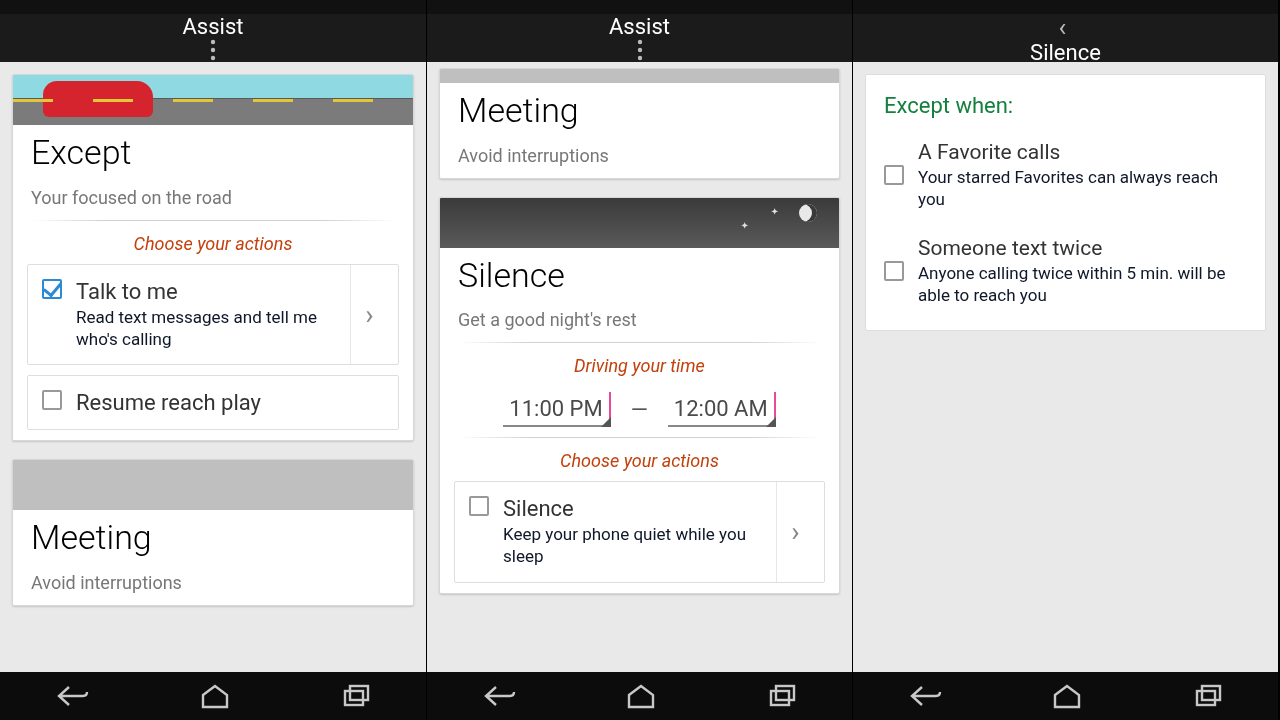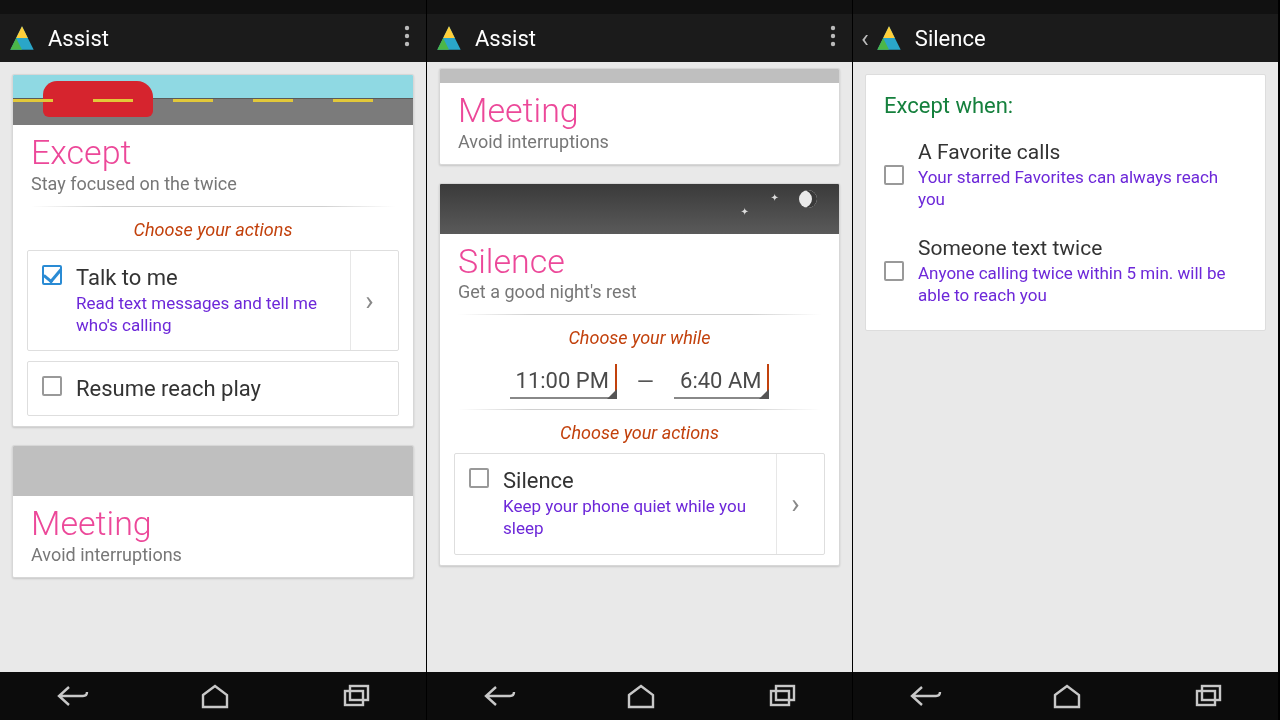--- a/index.html
+++ b/index.html
@@ -13,21 +13,21 @@
   .phone {
     width:426px;flex:0 0 426px;
     display:flex;flex-direction:column;
     background:#e9e9e9;
     position:relative;
   }
   .phone + .phone {border-left:1px solid #000;}
   .status-strip{height:14px;background:#111;}
   .appbar{
     height:48px;background:#1b1b1b;display:flex;align-items:center;
-    padding:0 8px;color:#fff;font-size:22px;font-weight:400;
+    padding:0 8px;color:#fff;font-size:22px;font-weight:400;flex-direction:column;
   }
   .appbar .logo{width:28px;height:28px;margin-right:12px;}
   .appbar .title{flex:1;}
   .appbar .overflow{padding:0 8px;cursor:pointer;}
   .appbar .back{padding-right:6px;cursor:pointer;color:#bbb;font-size:26px;line-height:1;}
   .content{flex:1;overflow:hidden;padding:12px;}
   .card{
     background:#fff;border:1px solid #d7d7d7;border-radius:2px;
     box-shadow:0 1px 2px rgba(0,0,0,0.15);
     margin-bottom:18px;overflow:hidden;
@@ -49,22 +49,22 @@
   }
   .hero.sleeping{
     background:linear-gradient(#3a3a3a,#5a5a5a);
   }
   .hero.sleeping .moon{
     position:absolute;right:22px;top:6px;width:18px;height:18px;border-radius:50%;
     background:#e9e9e9;box-shadow:inset -5px 0 0 0 #3a3a3a;
   }
   .hero.sleeping .star{position:absolute;color:#ddd;font-size:10px;}
   .card-head{padding:10px 18px 12px;}
-  .card-title{font-size:34px;color:#ec4899;font-weight:300;line-height:1.05;}
-  .card-sub{font-size:18px;color:#777;margin-top:2px;}
+  .card-title{font-size:34px;color:#000000;font-weight:300;line-height:1.05;}
+  .card-sub{font-size:18px;color:#777;margin-top:16px;}
   .section-label{
     text-align:center;font-style:italic;color:#c2410c;font-size:18px;
     padding:12px 0 10px;
   }
   .hr-fade{
     height:1px;margin:0 18px;
     background:linear-gradient(90deg,transparent,#d0d0d0 20%,#d0d0d0 80%,transparent);
   }
   .option-box{
     margin:0 14px 10px;border:1px solid #dedede;border-radius:2px;
@@ -81,25 +81,25 @@
     width:20px;height:20px;border:2px solid #999;border-radius:2px;
     margin-right:14px;flex:0 0 20px;position:relative;background:#fff;
   }
   .chk.checked{border-color:#2a8bd4;}
   .chk.checked::after{
     content:"";position:absolute;left:3px;top:-2px;width:8px;height:14px;
     border:solid #2a8bd4;border-width:0 3px 3px 0;transform:rotate(40deg);
   }
   .opt-main{flex:1;}
   .opt-title{font-size:22px;color:#333;}
-  .opt-desc{font-size:17px;color:#6d28d9;margin-top:2px;line-height:1.3;}
+  .opt-desc{font-size:17px;color:#0f172a;margin-top:2px;line-height:1.3;}
   .time-row{display:flex;align-items:center;justify-content:center;gap:20px;padding:6px 0 10px;}
   .time-field{
     font-size:22px;color:#4a4a4a;padding:4px 6px;
-    border-bottom:2px solid #888;border-right:2px solid #c2410c;
+    border-bottom:2px solid #888;border-right:2px solid #ec4899;
     border-bottom-right-radius:0;position:relative;cursor:pointer;
   }
   .time-field::after{
     content:"";position:absolute;right:-2px;bottom:-2px;
     border:5px solid transparent;border-right-color:#555;border-bottom-color:#555;
   }
   .dash{font-size:22px;color:#555;}
 
   .settings-card{background:#fff;border:1px solid #ddd;border-radius:2px;padding:14px 14px 6px;}
   .settings-title{color:#15803d;font-size:22px;margin:4px 4px 14px;}
@@ -134,21 +134,21 @@
             <circle cx="3" cy="19" r="2.2" fill="#bbb"></circle>
           </svg>
       </div>
     </div>
 
     <div class="content">
       <div class="card">
         <div class="hero driving"></div>
         <div class="card-head">
           <div class="card-title">Except</div>
-          <div class="card-sub">Stay focused on the twice</div>
+          <div class="card-sub">Your focused on the road</div>
         </div>
         <div class="hr-fade"></div>
         <div class="section-label">Choose your actions</div>
 
         <div class="option-box with-arrow">
           <div class="chk checked"></div>
           <div class="opt-main">
             <div class="opt-title">Talk to me</div>
             <div class="opt-desc">Read text messages and tell me who's calling</div>
           </div>
@@ -223,25 +223,25 @@
         <div class="hero sleeping">
           <div class="moon"></div>
           <span class="star" style="right:60px;top:8px">✦</span>
           <span class="star" style="right:90px;top:22px">✦</span>
         </div>
         <div class="card-head">
           <div class="card-title">Silence</div>
           <div class="card-sub">Get a good night's rest</div>
         </div>
         <div class="hr-fade"></div>
-        <div class="section-label">Choose your while</div>
+        <div class="section-label">Driving your time</div>
         <div class="time-row">
           <div class="time-field">11:00 PM</div>
           <div class="dash">—</div>
-          <div class="time-field">6:40 AM</div>
+          <div class="time-field">12:00 AM</div>
         </div>
         <div class="hr-fade"></div>
         <div class="section-label">Choose your actions</div>
         <div class="option-box with-arrow">
           <div class="chk"></div>
           <div class="opt-main">
             <div class="opt-title">Silence</div>
             <div class="opt-desc">Keep your phone quiet while you sleep</div>
           </div>
           <div class="arrow">›</div>

